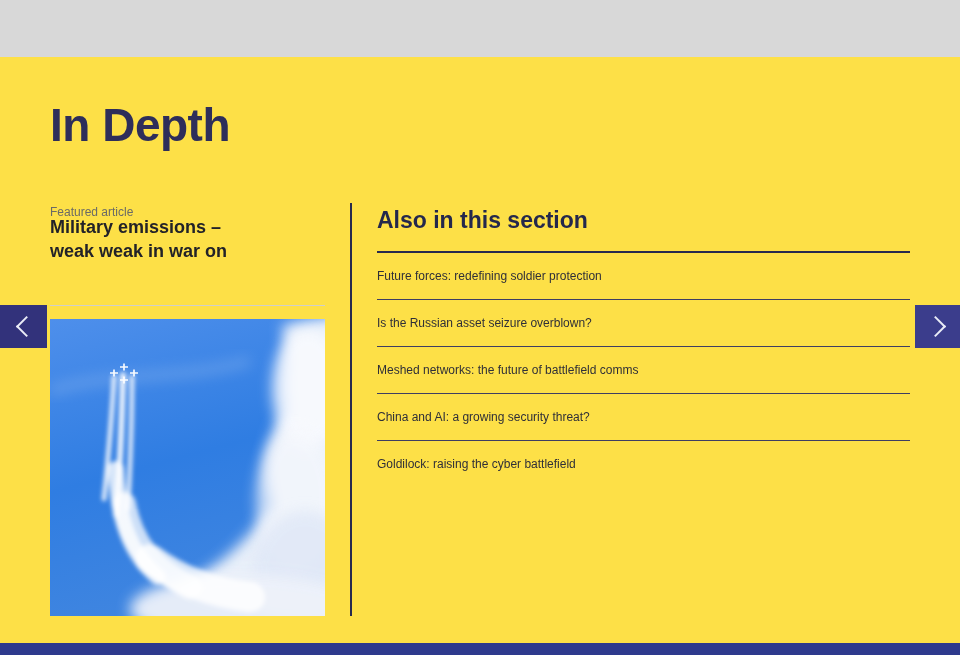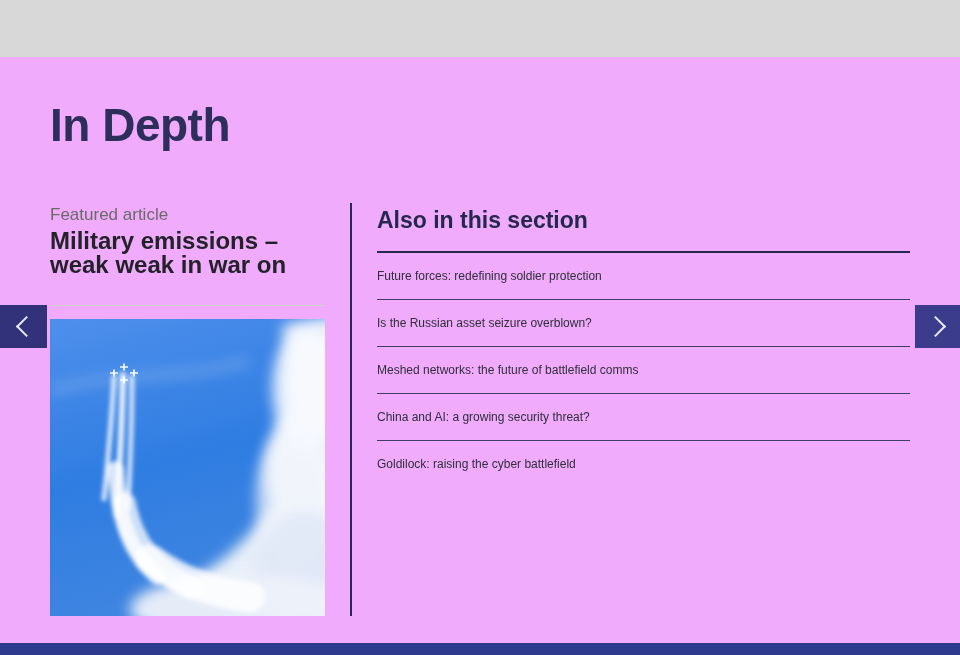--- a/index.html
+++ b/index.html
@@ -1,32 +1,32 @@
 <!DOCTYPE html>
 <html><head>
 <meta charset="utf-8">
 <style>
   html,body{margin:0;padding:0;background:#f2f2f0;}
   .stage{
     position:relative;width:960px;height:655px;overflow:hidden;
-    background:#f0abfc;
+    background:#fde047;
     font-family:"Liberation Sans","DejaVu Sans",sans-serif;
   }
   .top-bar{position:absolute;left:0;top:0;width:960px;height:57px;background:#d8d8d8;}
   .page-title{
     position:absolute;left:50px;top:98px;margin:0;
     font-size:46px;font-weight:700;color:#2e2e5a;letter-spacing:-0.5px;
   }
   .kicker{
     position:absolute;left:50px;top:205px;
-    font-size:17px;color:#6a6a66;
+    font-size:12px;color:#6a6a66;
   }
   .featured-title{
-    position:absolute;left:50px;top:229px;width:290px;
-    font-size:24px;line-height:24px;font-weight:700;color:#222228;cursor:pointer;
+    position:absolute;left:50px;top:215px;width:290px;
+    font-size:18px;line-height:24px;font-weight:700;color:#222228;cursor:pointer;
   }
   .featured-rule{
     position:absolute;left:50px;top:305px;width:275px;height:1px;background:#cfcfcc;
   }
   .featured-photo{
     position:absolute;left:50px;top:319px;width:275px;height:297px;cursor:pointer;overflow:hidden;
   }
   .featured-photo svg{display:block;width:100%;height:100%;}
   .v-divider{
     position:absolute;left:350px;top:203px;width:1.5px;height:413px;background:#272a4e;

